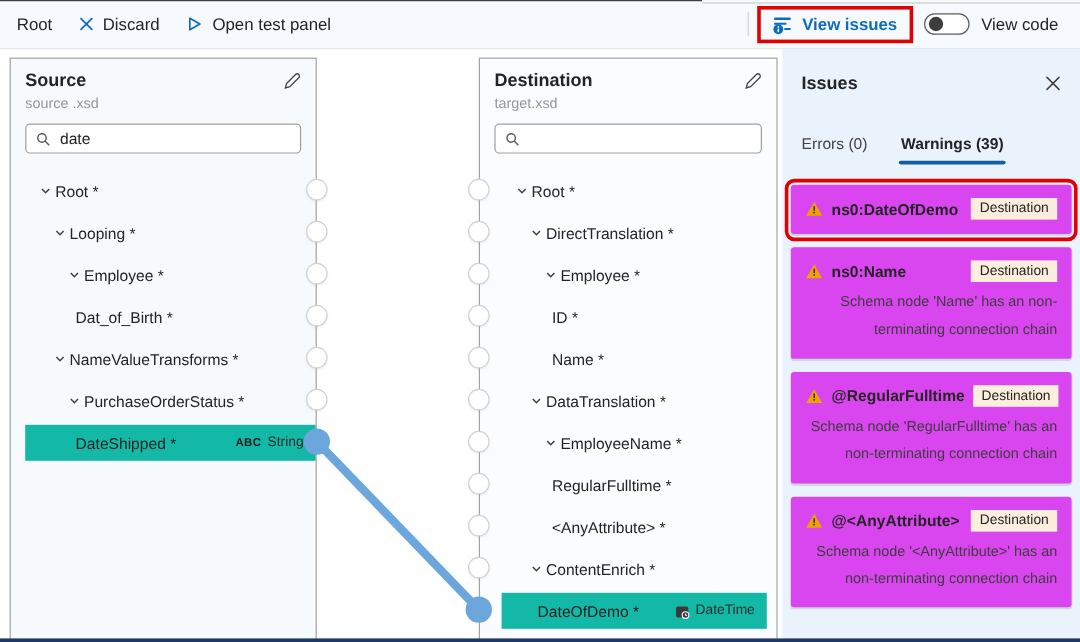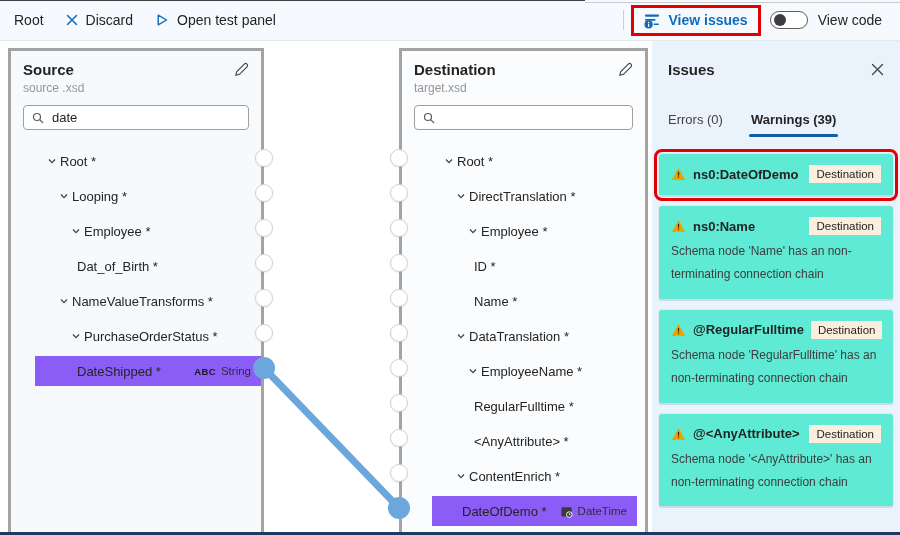--- a/index.html
+++ b/index.html
@@ -20,39 +20,39 @@
   .tb-right { margin-left:auto; display:flex; align-items:center; }
   .tb-divider { width:1px; height:20px; background:#d1d1d1; margin-right:6px; }
   .view-issues {
     display:flex; align-items:center; gap:8px; padding:4px 10px; margin:0 12px 0 4px;
     color:#0f6cbd; font-weight:700; outline:3px solid #e00202; background:transparent; cursor:pointer;
   }
   .toggle { width:38px; height:18px; border:1px solid #5c5c5c; border-radius:10px; position:relative; background:#fff; margin-right:10px; cursor:pointer; }
   .toggle .knob { position:absolute; left:3px; top:2px; width:12px; height:12px; border-radius:50%; background:#3d3d3d; }
   .view-code-label { font-size:14px; color:#242424; margin-right:6px; }
   
-  .panel { position:absolute; top:48px; bottom:0; border:3px solid #a3a3a3; }
+  .panel { position:absolute; top:48px; bottom:0; border:1px solid #a3a3a3; }
   .panel.source { left:8px;  width:256px; background:#f7fafd; }
   .panel.dest   { left:399px; width:249px; background:#fbfcfe; }
   .panel-header { padding:10px 12px 0; }
   .panel-title-row { display:flex; align-items:center; }
   .panel-title { font-size:15px; font-weight:700; }
   .edit-icon { margin-left:auto; cursor:pointer; display:flex; }
   .panel-subtitle { font-size:12px; color:#969696; margin-top:3px; }
   .searchbox {
     margin-top:10px; height:25px; background:#fff; border:1px solid #9f9f9f; border-radius:4px;
     display:flex; align-items:center; padding:0 8px; gap:6px;
   }
   .searchbox input { border:none; outline:none; flex:1; min-width:0; font-size:13px; font-family:inherit; background:transparent; color:#1f1f1f; }
   .searchbox input::placeholder { color:#6e6e6e; }
-  .tree { position:absolute; left:16px; right:0; top:95px; }
+  .tree { position:absolute; left:4px; right:0; top:95px; }
   .tree-row { height:30px; display:flex; align-items:center; font-size:13px; }
   .source .tree-row { margin:0 0 5px 8px; }
   .dest   .tree-row { margin:0 8px 5px 14px; }
-  .tree-row.selected { background:#8b5cf6; }
+  .tree-row.selected { background:#14b8a6; }
   .chevron { width:13px; display:flex; justify-content:center; flex:none; }
   .node-label { margin-left:2px; white-space:nowrap; }
   .node-badge { margin-left:auto; margin-right:10px; display:flex; align-items:center; gap:5px; flex:none; }
   .abc { font-weight:800; font-size:9.5px; letter-spacing:.4px; color:#1b1b1b;text-align:center; }
   .badge-label { font-size:11.5px; color:#2e2e2e; }
   
   .hollow-circle {
     position:absolute; width:18px; height:18px; border-radius:50%;
     background:#fff; border:1px solid #d2d2d2; box-shadow:0 1px 2px rgba(0,0,0,.07); z-index:5;
   }
@@ -61,22 +61,22 @@
   .issues { position:absolute; left:652px; top:41px; width:248px; bottom:0; background:#eaf2fb; }
   .issues-header { display:flex; align-items:center; padding:20px 16px 0; }
   .issues-title { font-size:15px; font-weight:700; }
   .close-icon { margin-left:auto; cursor:pointer; display:flex; }
   .tabs { display:flex; gap:28px; padding:0 16px; margin-top:34px; }
   .tab { font-size:13px; color:#424242; padding-bottom:10px; position:relative; cursor:pointer; }
   .tab.active { color:#242424; font-weight:700; }
   .tab.active::after { content:""; position:absolute; left:-2px; right:-2px; bottom:0; height:3px; background:#115ea3; border-radius:2px; }
   .cards { margin-top:16px; padding:0 6px; }
   .card {
-    background:#5eead4; border:1px solid #e3e9f2; border-bottom:2px solid #ccd7e8; border-radius:4px;
-    margin-bottom:8px; padding:11px 12px 12px; cursor:pointer;
+    background:#d946ef; border:1px solid #e3e9f2; border-bottom:2px solid #ccd7e8; border-radius:4px;
+    margin-bottom:8px; padding:11px 12px 12px; cursor:pointer;text-align:right;
   }
   .card.annotated { outline:3px solid #e00202; outline-offset:1px; }
   .card-top { display:flex; align-items:center; gap:7px; }
   .card-title { font-size:13px; font-weight:700; white-space:nowrap; }
   .card-badge { margin-left:auto; background:#fceedd; color:#242424; font-size:11.5px; padding:3px 7px; flex:none; }
   .card-msg { font-size:12px; color:#3d3d3d; line-height:1.95; margin-top:5px; }
   
   .edge-top-dark { position:absolute; left:0; top:0; width:585px; height:1px; background:#3f3f3f; z-index:11; }
   .edge-top-gray { position:absolute; left:585px; top:2px; width:315px; height:1px; background:#cccccc; z-index:11; }
   .edge-bottom   { position:absolute; left:0; top:532px; width:900px; height:3px; background:#203864; z-index:11; }

